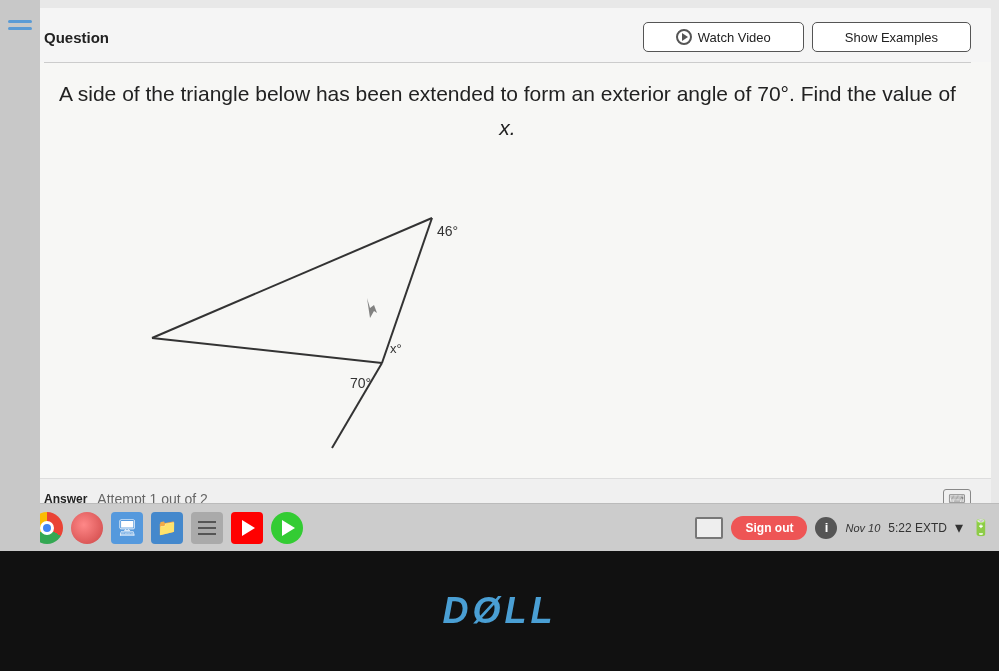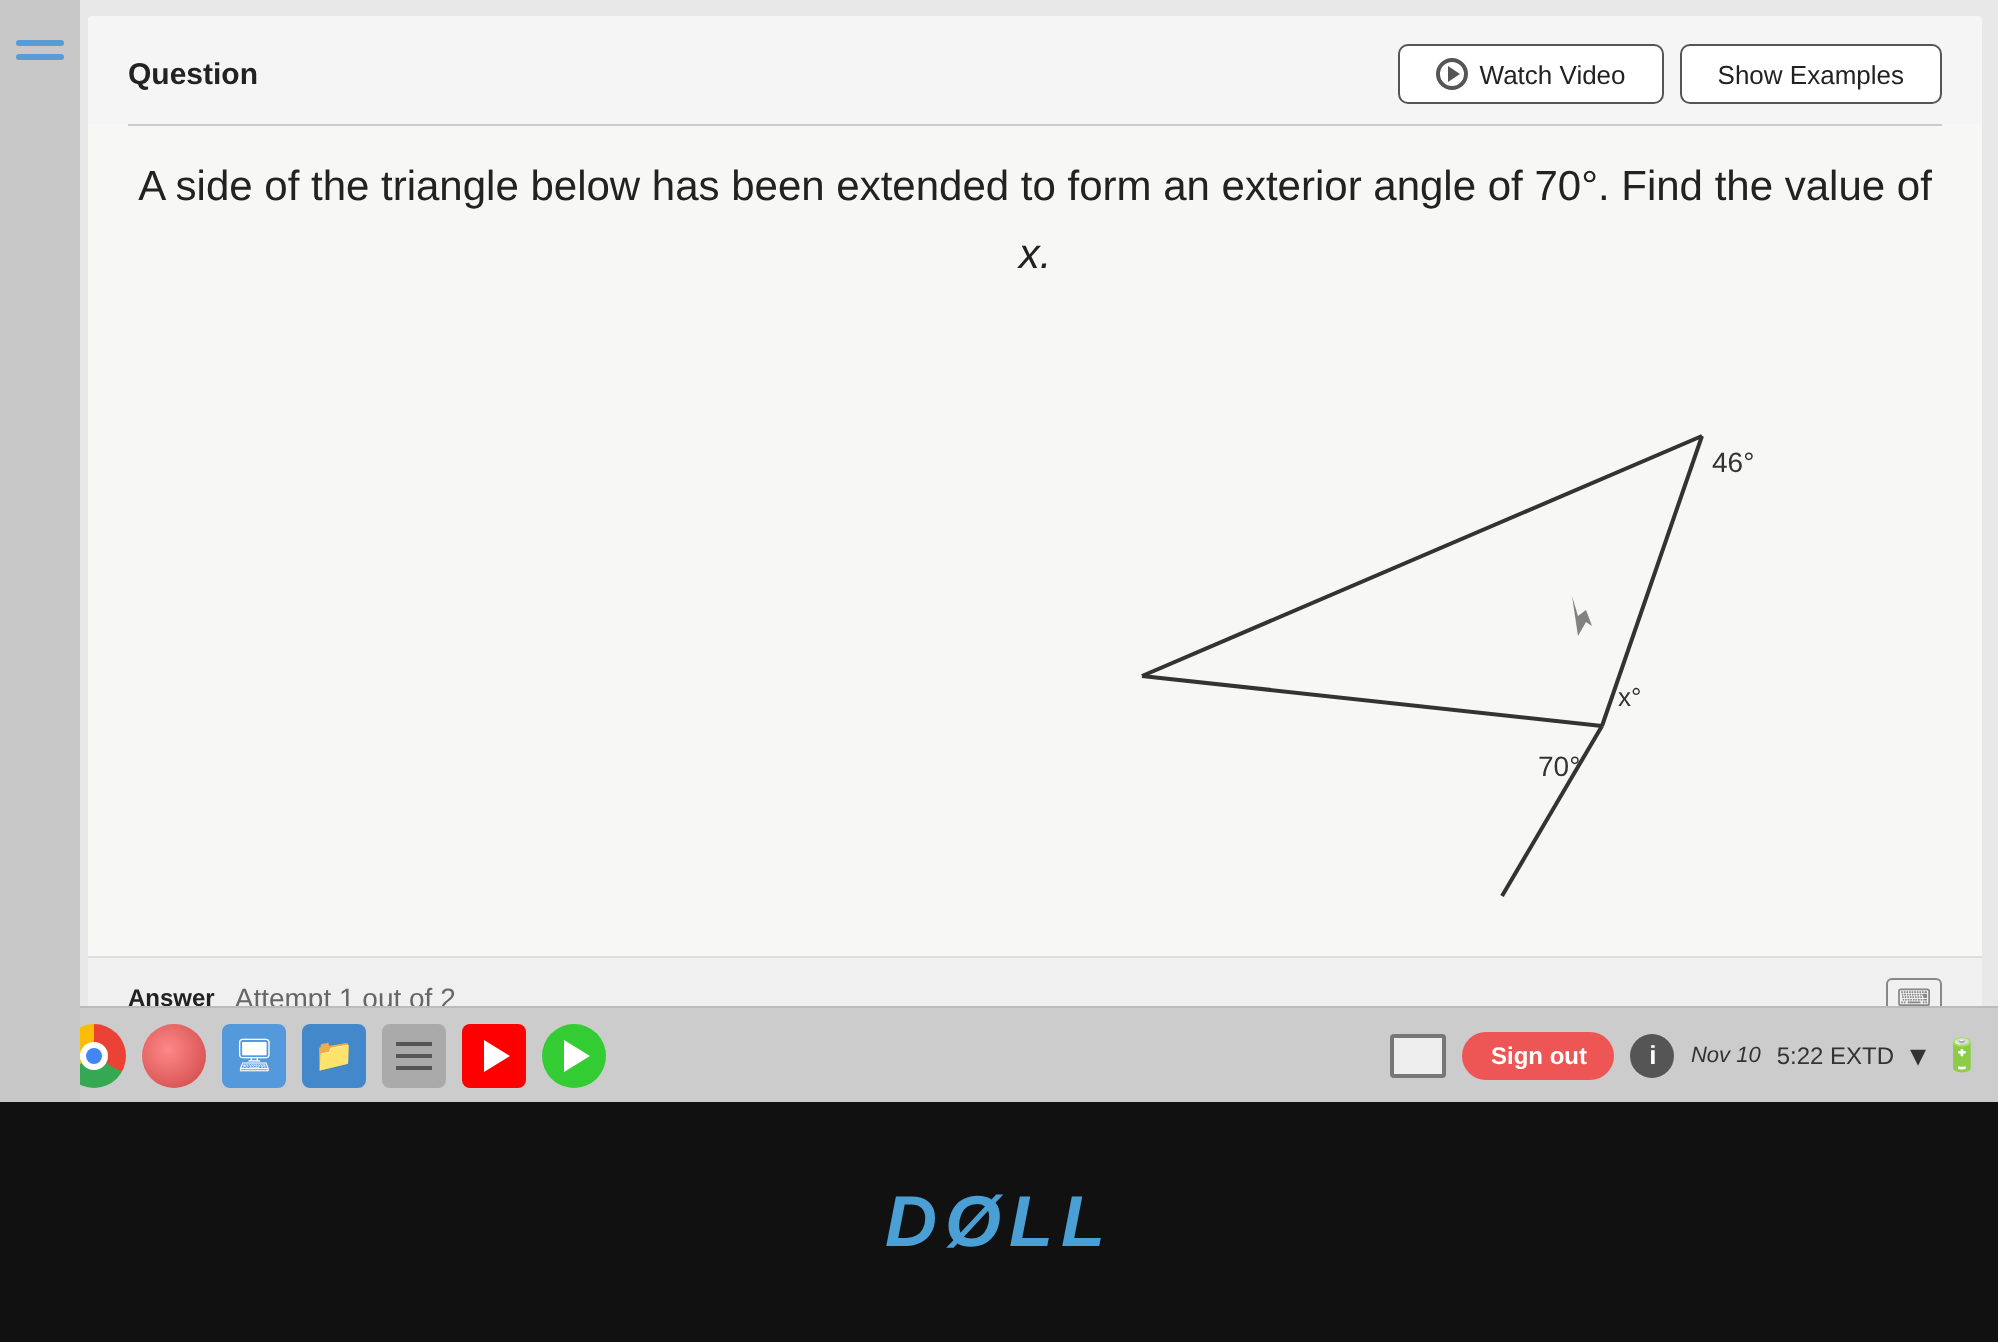--- a/index.html
+++ b/index.html
@@ -49,21 +49,21 @@
 
     .header-buttons {
       display: flex;
       gap: 8px;
     }
 
     .btn-header {
       border: 1.5px solid #555;
       background: white;
       border-radius: 5px;
-      padding: 6px 18px;
+      padding: 6px 32px;
       font-size: 13px;
       color: #222;
       cursor: pointer;
       display: flex;
       align-items: center;
       gap: 6px;
     }
 
     .circle-play {
       width: 16px;
@@ -97,21 +97,21 @@
       color: #222;
       line-height: 1.6;
       text-align: center;
     }
 
     .diagram-area {
       position: relative;
       width: 100%;
       height: 320px;
       display: flex;
-      justify-content: flex-end;
+      justify-content: flex-start;
       align-items: center;
       padding-left: 48px;
     }
 
     .answer-section {
       padding: 10px 20px;
       display: flex;
       align-items: center;
       gap: 10px;
       border-top: 1px solid #ddd;
@@ -204,21 +204,21 @@
   </style>
 </head>
 <body>
 
 <div class="screen">
   <div style="position:absolute;left:0;top:0;bottom:0;width:40px;background:#c8c8c8;z-index:2;">
     <div style="width:24px;height:3px;background:#5b9bd5;border-radius:2px;margin:20px auto 4px;"></div>
     <div style="width:24px;height:3px;background:#5b9bd5;border-radius:2px;margin:4px auto;"></div>
   </div>
 
-  <div class="content-area" style="margin-left:44px;background:#f7f7f5;">
+  <div class="content-area" style="margin-left:24px;background:#f7f7f5;">
 
     <div class="question-header">
       <span class="question-label">Question</span>
       <div class="header-buttons">
         <button class="btn-header">
           <span class="circle-play"></span>
           <span>Watch Video</span>
         </button>
         <button class="btn-header">
           <span>Show Examples</span>

